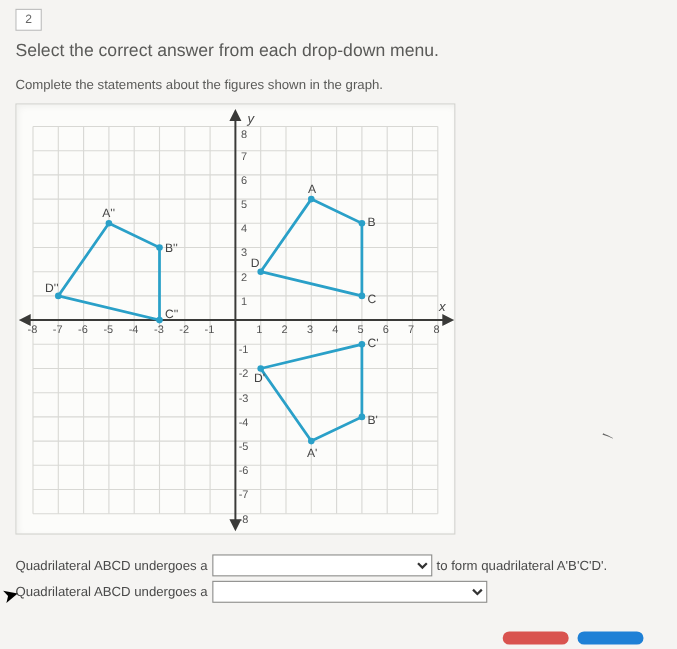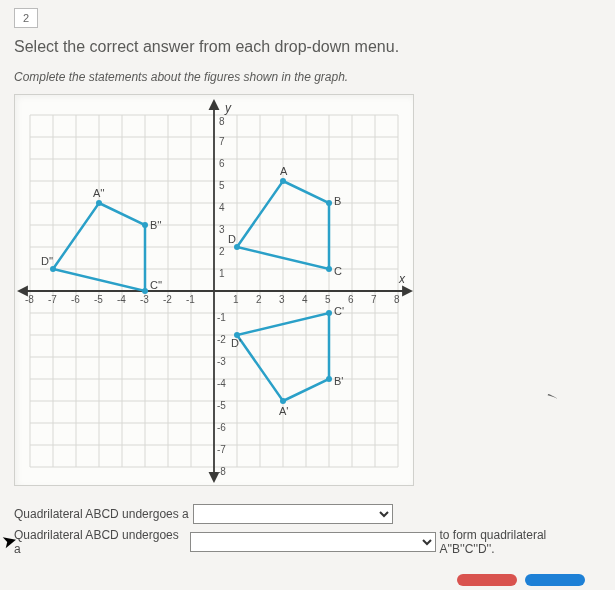--- a/index.html
+++ b/index.html
@@ -29,21 +29,20 @@
     font-size: 16px;
     color: #5a5a58;
     margin-bottom: 14px;
     filter: blur(0.3px);
   }
   .instruction-sub {
     font-size: 12px;
     color: #5a5a58;
     margin-bottom: 10px;
     filter: blur(0.3px);
-    font-style: italic;
   }
   .graph-container {
     border: 1px solid #d0d0cc;
     background: #fcfcfa;
     width: 400px;
     height: 392px;
     position: relative;
     margin-bottom: 18px;
     box-shadow: inset 2px 2px 6px rgba(0,0,0,0.05);
   }
@@ -225,25 +224,25 @@
     <text x="26" y="170" font-size="11" fill="#444">D''</text>
   </svg>
 </div>
 
 <div class="cursor">➤</div>
 
 <div class="statements">
   <div class="stmt-row">
     <span>Quadrilateral ABCD undergoes a</span>
     <select class="dd dd1" title=""><option></option></select>
+    <span>to form quadrilateral A'B'C'D'.</span>
   </div>
   <div class="stmt-row">
     <span>Quadrilateral ABCD undergoes a</span>
     <select class="dd dd2" title=""><option></option></select>
-    <span>to form quadrilateral A''B''C''D''.</span>
   </div>
 </div>
 
 <div class="stray">৲</div>
 
 <div class="btn-bar">
   <div class="pill red"></div>
   <div class="pill blue"></div>
 </div>
 

